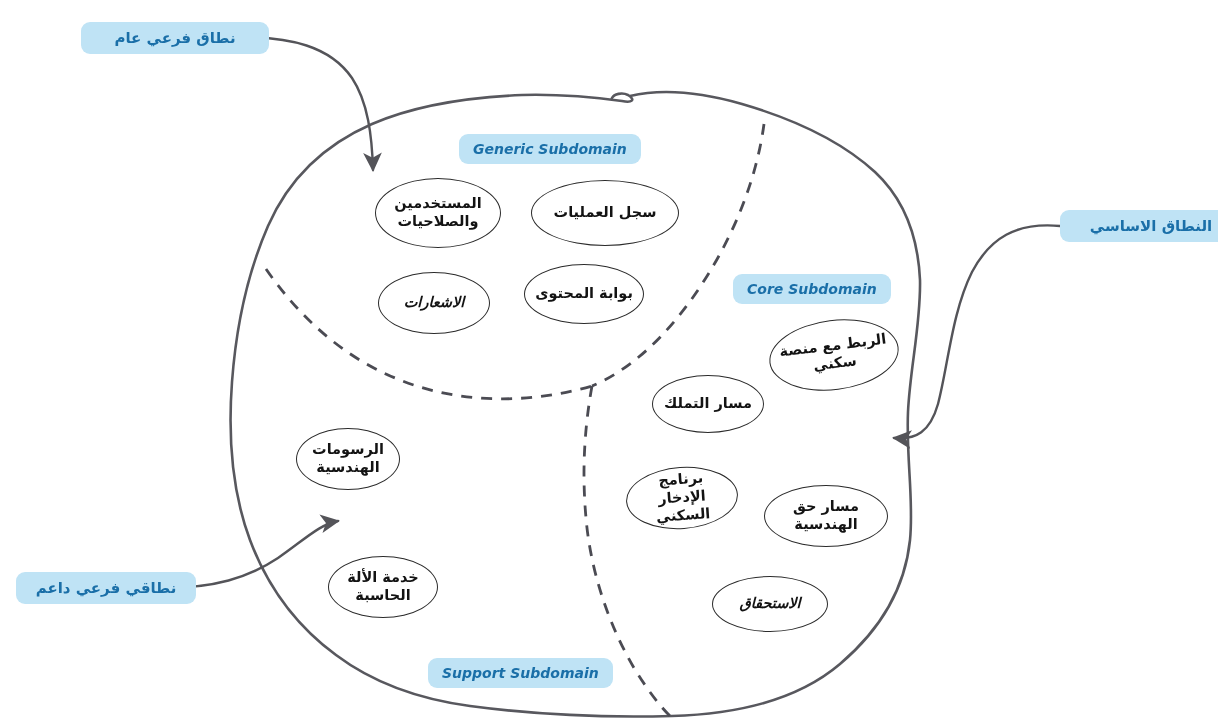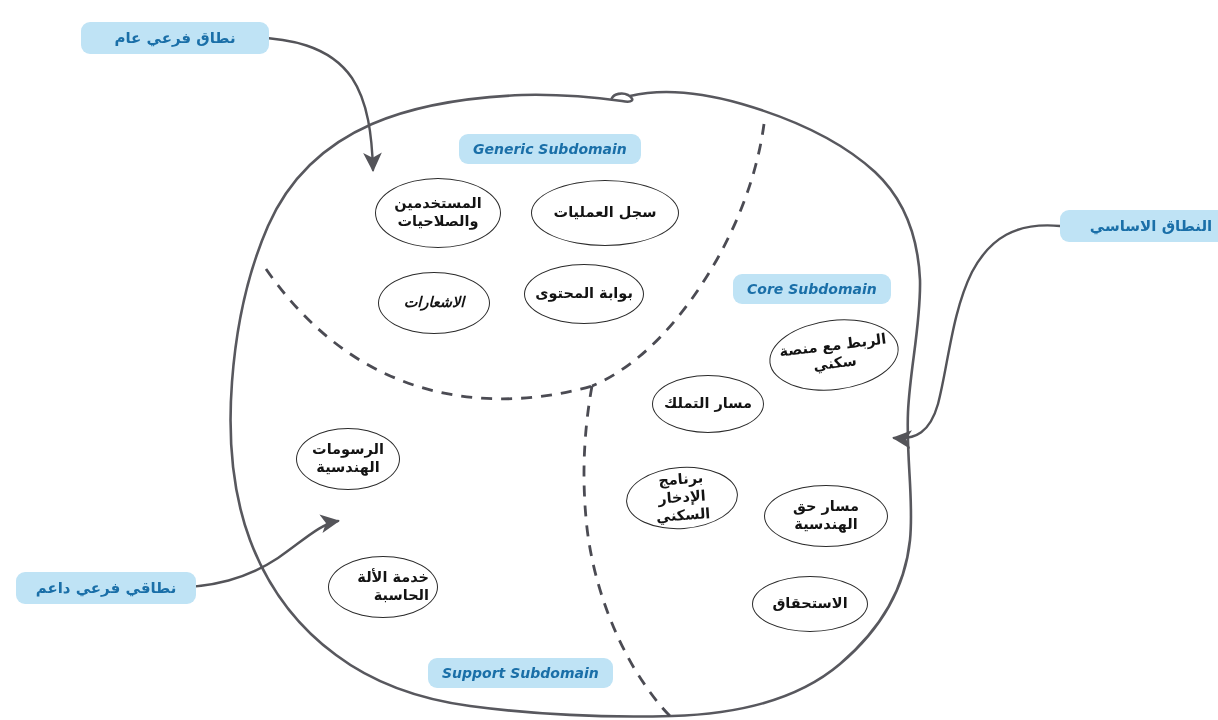--- a/index.html
+++ b/index.html
@@ -223,26 +223,26 @@
   </div>
 
   <div class="node" style="left:626px; top:467px; width:112px; height:62px; transform:rotate(-4deg);">
     <span>برنامج الإدخار السكني</span>
   </div>
 
   <div class="node" style="left:764px; top:485px; width:124px; height:62px;">
     <span>مسار حق الهندسية</span>
   </div>
 
-  <div class="node" style="left:752px; top:576px; width:116px; height:56px;">
+  <div class="node" style="left:712px; top:576px; width:116px; height:56px;font-style:italic;">
     <span>الاستحقاق</span>
   </div>
 
   <div class="node" style="left:296px; top:428px; width:104px; height:62px;">
     <span>الرسومات الهندسية</span>
   </div>
 
 
-  <div class="node" style="left:328px; top:556px; width:110px; height:62px;text-align:right;">
+  <div class="node" style="left:328px; top:556px; width:110px; height:62px;">
     <span>خدمة الألة الحاسبة</span>
   </div>
 
 </div>
 
 </body></html>

